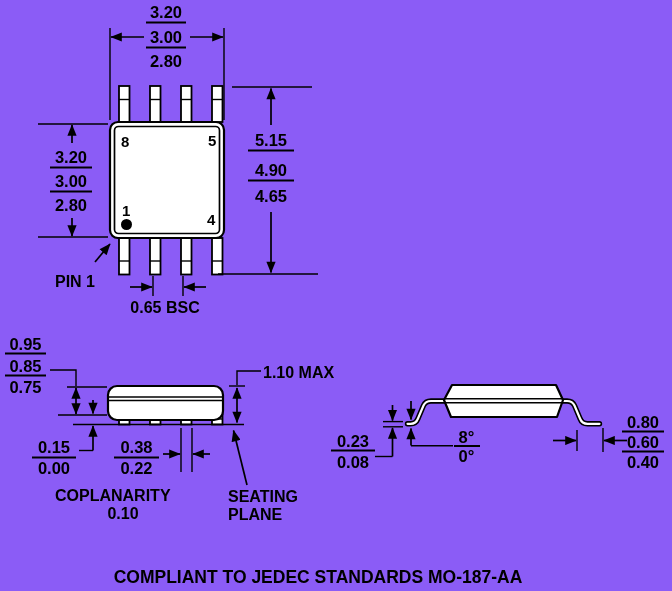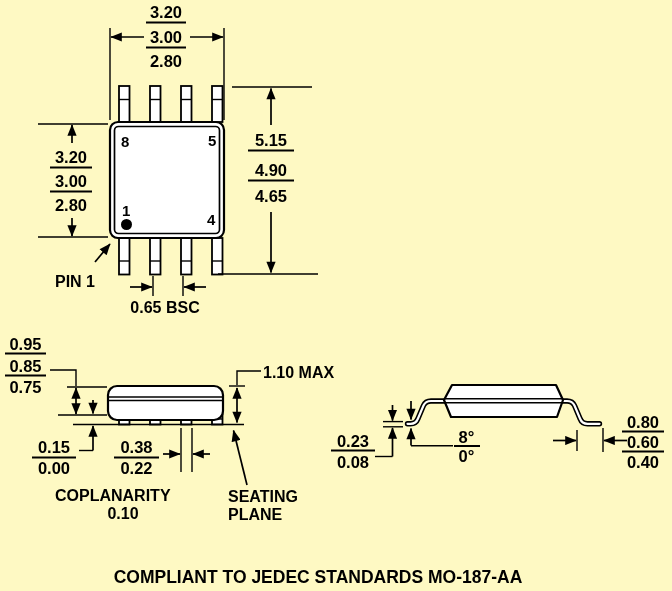--- a/index.html
+++ b/index.html
@@ -1,16 +1,16 @@
 <!DOCTYPE html>
 <html><head>
 <meta charset="utf-8">
 <style>
   html,body{margin:0;padding:0;background:#fff;}
-  #page{position:relative;width:672px;height:591px;background:#fef9c3;overflow:hidden;}
+  #page{position:relative;width:672px;height:591px;background:#8b5cf6;overflow:hidden;}
   svg{display:block;}
   .dim{stroke:#000;stroke-width:1.7;fill:none;}
   .thin{stroke:#000;stroke-width:1.4;fill:none;}
   .u{stroke:#000;stroke-width:2;fill:none;}
   .outline{stroke:#000;stroke-width:2.2;fill:#fff;}
   .outline2{stroke:#000;stroke-width:1.7;fill:none;}
   .pin{stroke:#000;stroke-width:1.8;fill:#fff;}
   .leadblk{stroke:#000;stroke-width:5.4;fill:none;stroke-linecap:round;stroke-linejoin:round;}
   .leadwht{stroke:#fff;stroke-width:2.2;fill:none;stroke-linecap:round;stroke-linejoin:round;}
   .t{font-family:"Liberation Sans",sans-serif;font-weight:bold;font-size:16.5px;fill:#000;}

